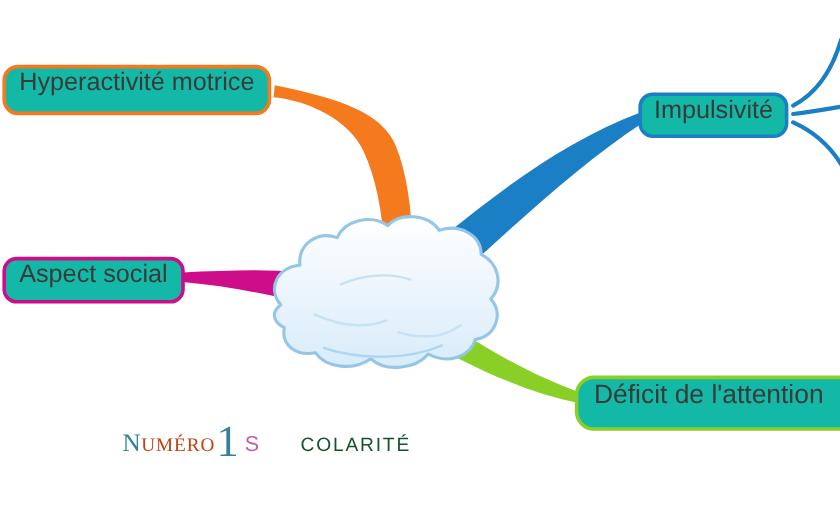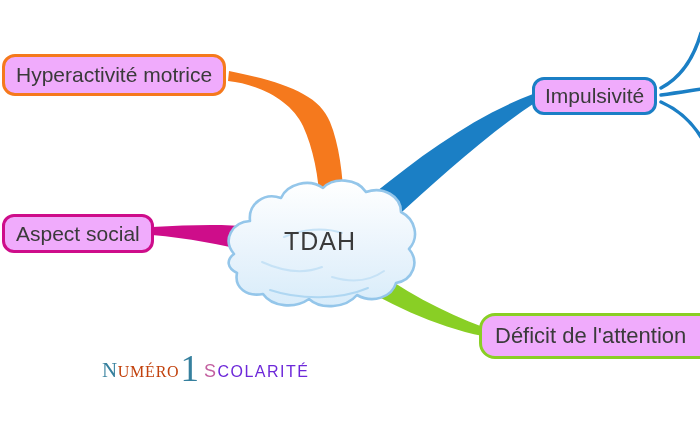--- a/index.html
+++ b/index.html
@@ -4,23 +4,23 @@
 <style>
   html,body{margin:0;padding:0;}
   body{
     width:700px;height:441px;position:relative;overflow:hidden;
     background:#ffffff;
     font-family:"Liberation Sans","DejaVu Sans",sans-serif;
   }
   #stage{position:absolute;inset:0;width:700px;height:441px;}
   svg.links{position:absolute;left:0;top:0;z-index:1;}
   .node{
-    position:absolute;z-index:3;background:#f0abfc;
+    position:absolute;z-index:3;background:#14b8a6;
     border:3px solid #999;border-radius:14px;
-    display:flex;align-items:center;white-space:nowrap;
+    display:flex;white-space:nowrap;
     color:#3a3a3a;
   }
   .node-hyper{left:2px;top:54px;height:36px;padding:0 11px;font-size:21px;border-radius:13px;}
   .node-impuls{left:532px;top:77px;height:32px;padding:0 10px;font-size:21px;border-radius:12px;}
   .node-aspect{left:2px;top:214px;height:33px;padding:0 11px;font-size:21px;border-radius:12px;}
   .node-deficit{left:479px;top:313px;height:40px;padding:0 13px 0 13px;padding-right:34px;font-size:22px;border-radius:16px;}
   .central-label{
     position:absolute;z-index:3;left:245px;top:227px;width:150px;
     text-align:center;font-size:25px;letter-spacing:1px;color:#3a3a3a;
   }
@@ -72,36 +72,35 @@
                C247,297 234,288 237,273 C227,268 226,260 234,254 Z"></path>
       <g fill="none" stroke="#C6E2F6" stroke-width="2" stroke-linecap="round">
         <path d="M262,262 C284,272 304,274 322,267"></path>
         <path d="M284,237 C302,229 324,227 342,233"></path>
         <path d="M332,277 C352,283 370,281 384,271"></path>
         <path d="M270,290 C300,300 340,300 368,288" stroke="#AFD7F2"></path>
       </g>
     </g>
   </svg>
 
-  <div class="central-label">TDAH</div>
 
   <div class="node node-hyper" style="border-color: rgb(245, 121, 29);">
     <span>Hyperactivité motrice</span>
   </div>
 
   <div class="node node-impuls" style="border-color: rgb(27, 127, 197);">
     <span>Impulsivité</span>
   </div>
 
   <div class="node node-aspect" style="border-color: rgb(206, 13, 138);">
     <span>Aspect social</span>
   </div>
 
   <div class="node node-deficit" style="border-color: rgb(137, 207, 37);">
     <span>Déficit de l'attention</span>
   </div>
 
 
   <div class="logo">
-    <span class="n-init" style="color: rgb(54, 128, 158);">N</span><span class="n-rest" style="color: #c2410c;">UMÉRO</span><span class="one" style="color: rgb(54, 128, 158);">1</span><span class="s-init" style="color: rgb(195, 95, 159);">S</span><span class="s-rest" style="color: #6d28d9;">COLARITÉ</span>
+    <span class="n-init" style="color: rgb(54, 128, 158);">N</span><span class="n-rest" style="color: #c2410c;">UMÉRO</span><span class="one" style="color: rgb(54, 128, 158);">1</span><span class="s-init" style="color: rgb(195, 95, 159);">S</span><span class="s-rest" style="color: #14532d; margin-left: 33px;">COLARITÉ</span>
   </div>
 
 </div>
 
 </body></html>

